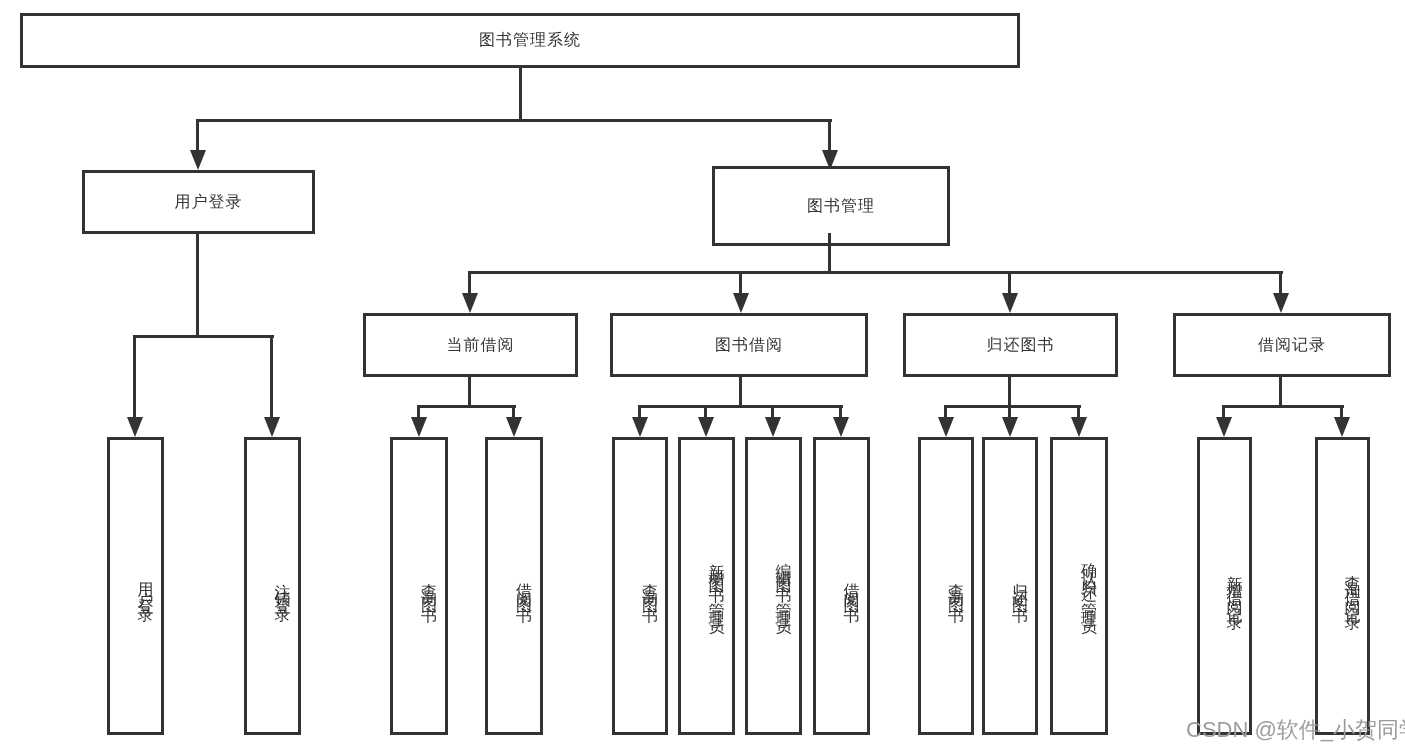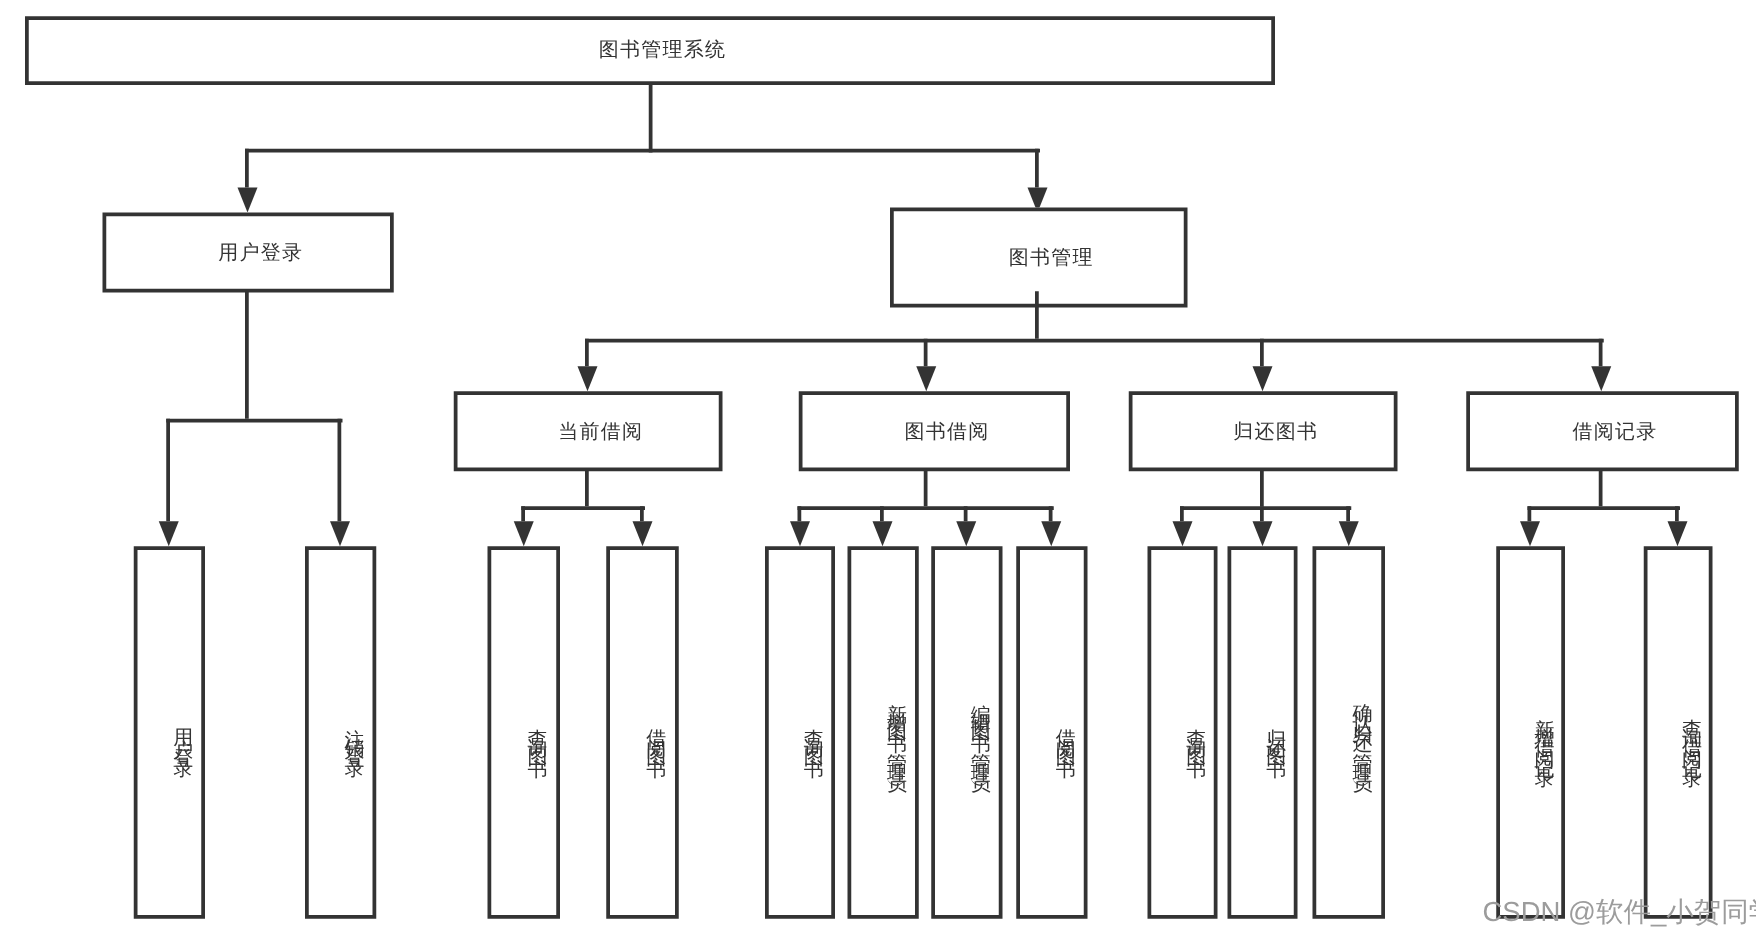--- a/index.html
+++ b/index.html
@@ -92,21 +92,21 @@
   <div class="vl" style="left:739px; top:271px; height:22px;"></div>
   <div class="ar" style="left:733px; top:293px;"></div>
   <div class="vl" style="left:1008px; top:271px; height:22px;"></div>
   <div class="ar" style="left:1002px; top:293px;"></div>
   <div class="vl" style="left:1279px; top:271px; height:22px;"></div>
   <div class="ar" style="left:1273px; top:293px;"></div>
 
   <div class="box" style="left:363px; top:313px; width:215px; height:64px;">
     <span>当前借阅</span>
   </div>
-  <div class="box" style="left:639px; top:313px; width:217px; height:64px;">
+  <div class="box" style="left:610px; top:313px; width:258px; height:64px;">
     <span>图书借阅</span>
   </div>
   <div class="box" style="left:903px; top:313px; width:215px; height:64px;">
     <span>归还图书</span>
   </div>
   <div class="box" style="left:1173px; top:313px; width:218px; height:64px;">
     <span>借阅记录</span>
   </div>
 
   <div class="vl" style="left:468px; top:376px; height:29px;"></div>

